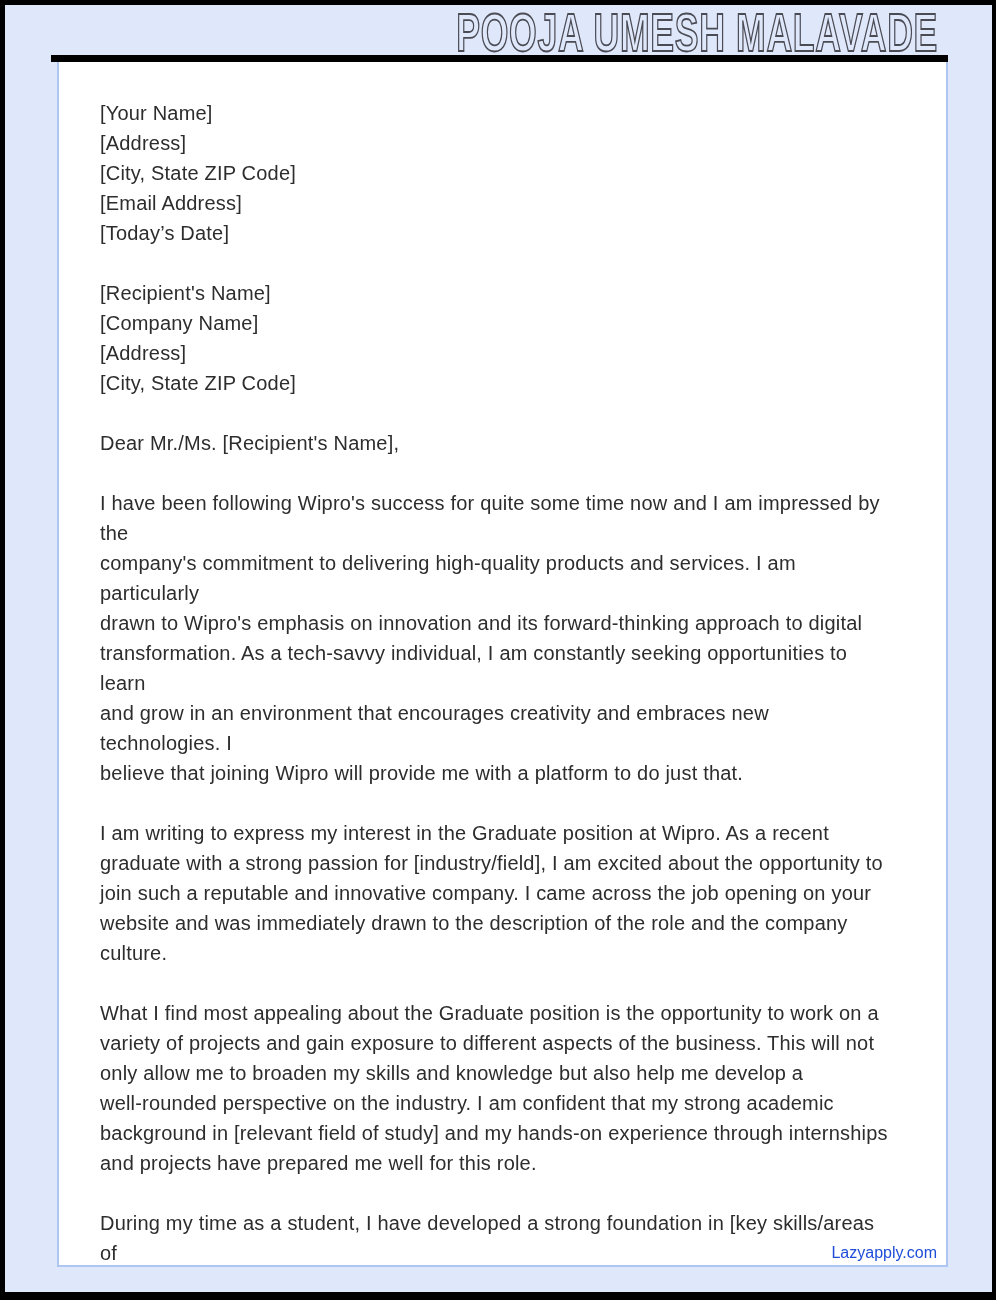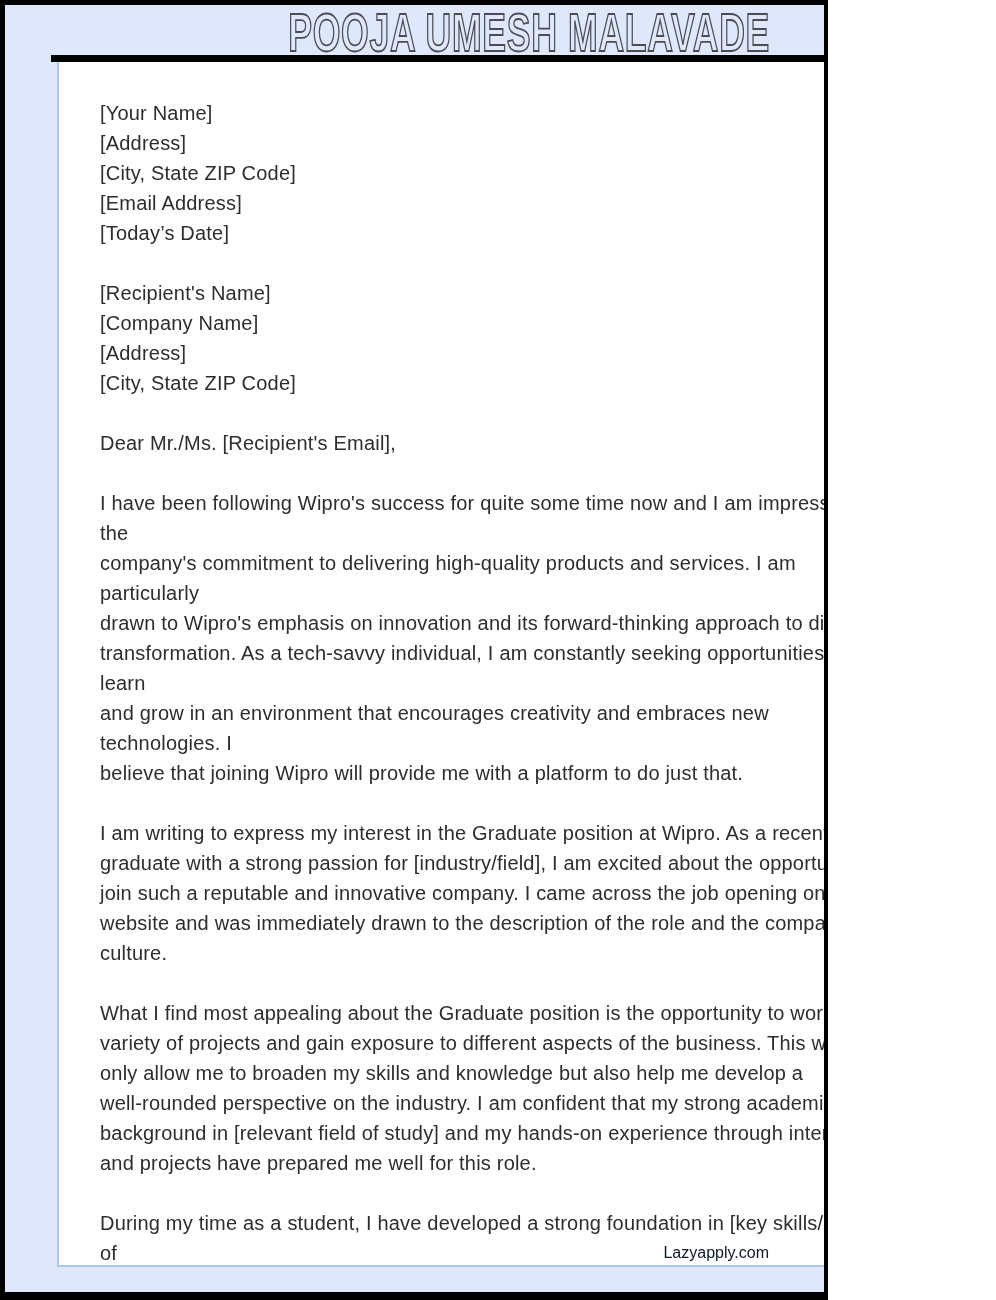--- a/index.html
+++ b/index.html
@@ -1,18 +1,18 @@
 <!DOCTYPE html>
 <html style="--bg: #dfe8fb; --frame: #000000; --docborder: #adc6f2; --title: #4b4b54; --text: #2d2d2d;"><head>
 <meta charset="utf-8">
 <style>
   html,body { margin:0; padding:0; background:#fff; }
   .page {
     position:relative;
-    width:828px; height:1300px;
+    width:996px; height:1300px;
     box-sizing:border-box;
     background:var(--bg,#dfe8fb);
     border-style:solid;
     border-color:var(--frame,#000);
     border-width:5px 4px 8px 5px;
     font-family:"Liberation Sans", sans-serif;
     overflow:hidden;
   }
   .title {
     position:absolute;
@@ -49,21 +49,21 @@
     font-size:20px;
     line-height:30px;
     letter-spacing:0.2px;
     color:var(--text,#2d2d2d);
     white-space:pre-line;
   }
   .watermark {
     position:absolute;
     right:55px; top:1239px;
     font-size:16px;
-    color:#0f172a;
+    color:#1d4ed8;
     z-index:5;
   }
 </style>
 </head>
 <body>
 
 <div class="page">
 
   <div class="title">POOJA UMESH MALAVADE</div>
 
@@ -74,21 +74,21 @@
 [Address]
 [City, State ZIP Code]
 [Email Address]
 [Today’s Date]</div>
 
       <div class="block">[Recipient's Name]
 [Company Name]
 [Address]
 [City, State ZIP Code]</div>
 
-      <div class="block">Dear Mr./Ms. [Recipient's Email],</div>
+      <div class="block">Dear Mr./Ms. [Recipient's Name],</div>
 
       <div class="block">I have been following Wipro's success for quite some time now and I am impressed by the
 company's commitment to delivering high-quality products and services. I am particularly
 drawn to Wipro's emphasis on innovation and its forward-thinking approach to digital
 transformation. As a tech-savvy individual, I am constantly seeking opportunities to learn
 and grow in an environment that encourages creativity and embraces new technologies. I
 believe that joining Wipro will provide me with a platform to do just that.</div>
 
       <div class="block">I am writing to express my interest in the Graduate position at Wipro. As a recent
 graduate with a strong passion for [industry/field], I am excited about the opportunity to

